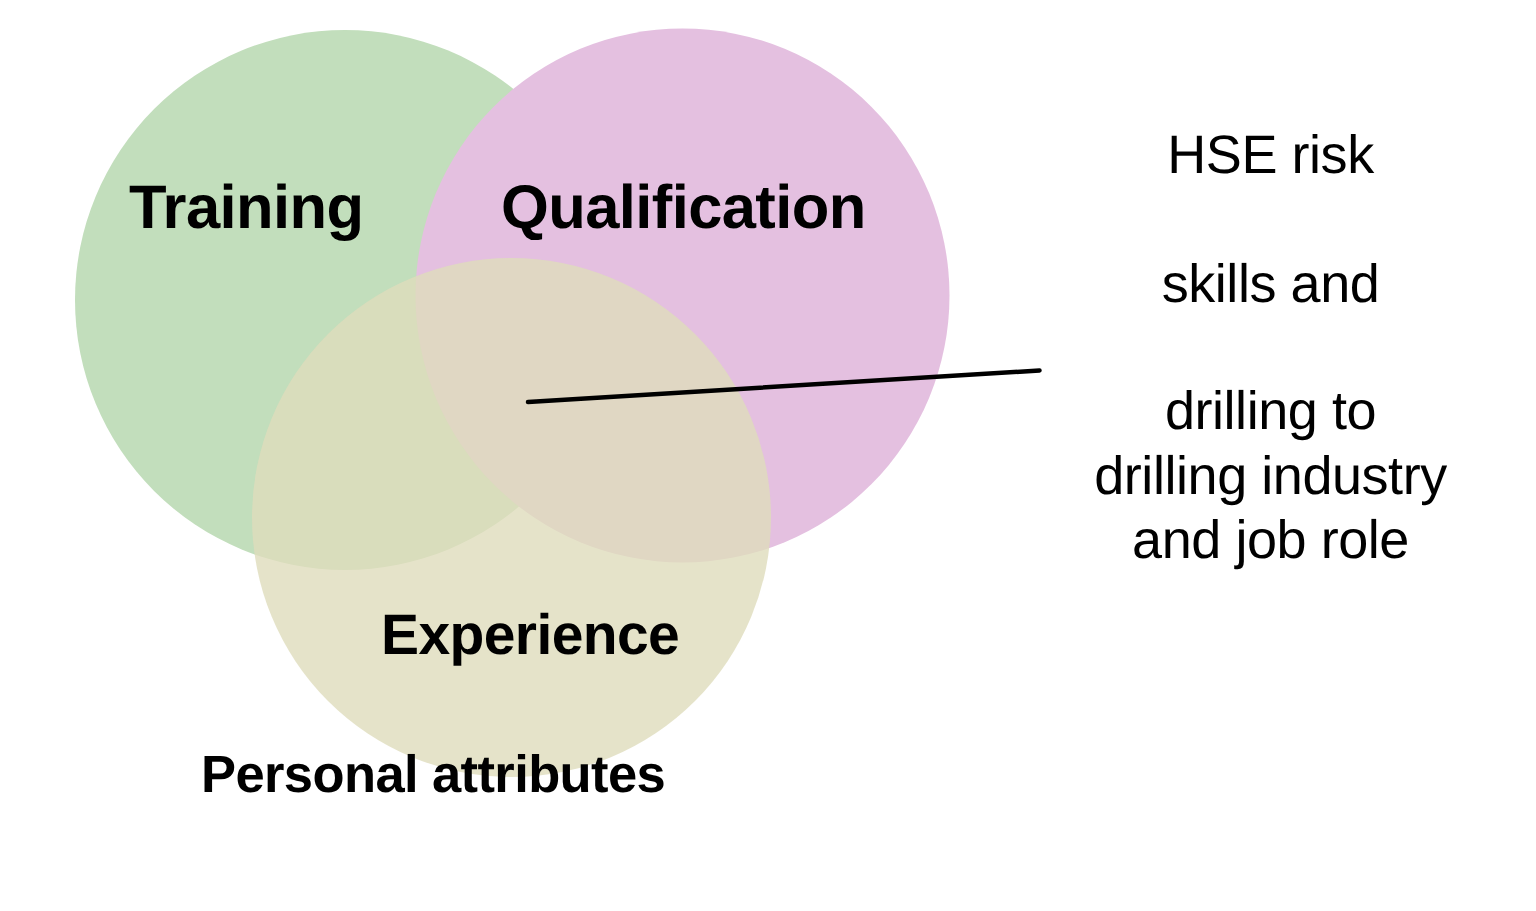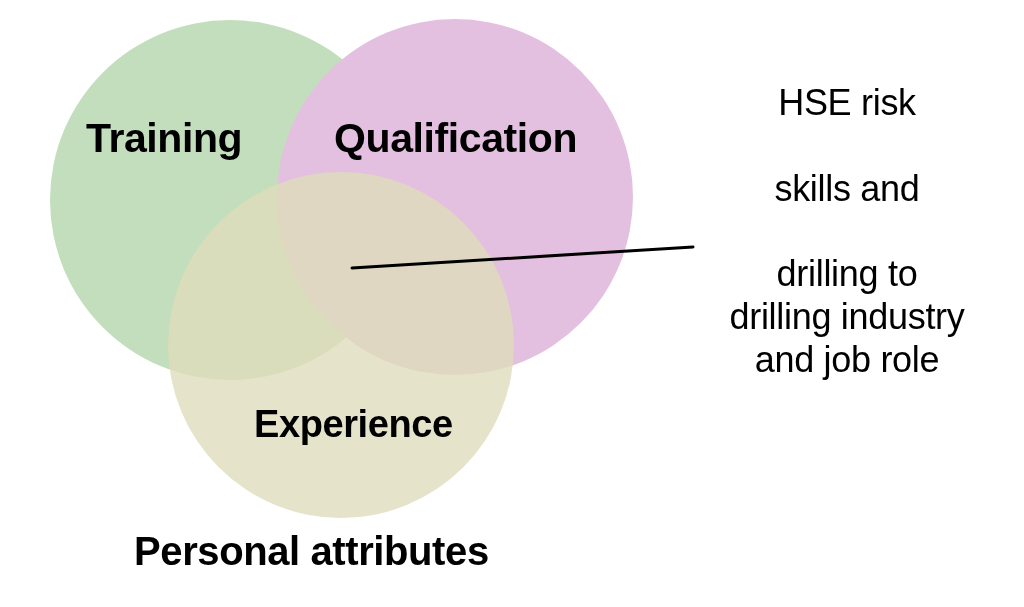--- a/index.html
+++ b/index.html
@@ -47,22 +47,22 @@
     font-size: 41px;
   }
   #label-experience {
     left: 226px;
     top: 405px;
     font-size: 38px;
     margin-left: 28px;
   }
   #label-personal-attributes {
     left: 134px;
-    top: 531px;
-    font-size: 40px;
+    top: 499px;
+    font-size: 35px;
   }
   #annotation-text {
     position: absolute;
     left: 670px;
     top: 82px;
     width: 354px;
     text-align: center;
     font-size: 36px;
     line-height: 1.19;
     font-weight: normal;

